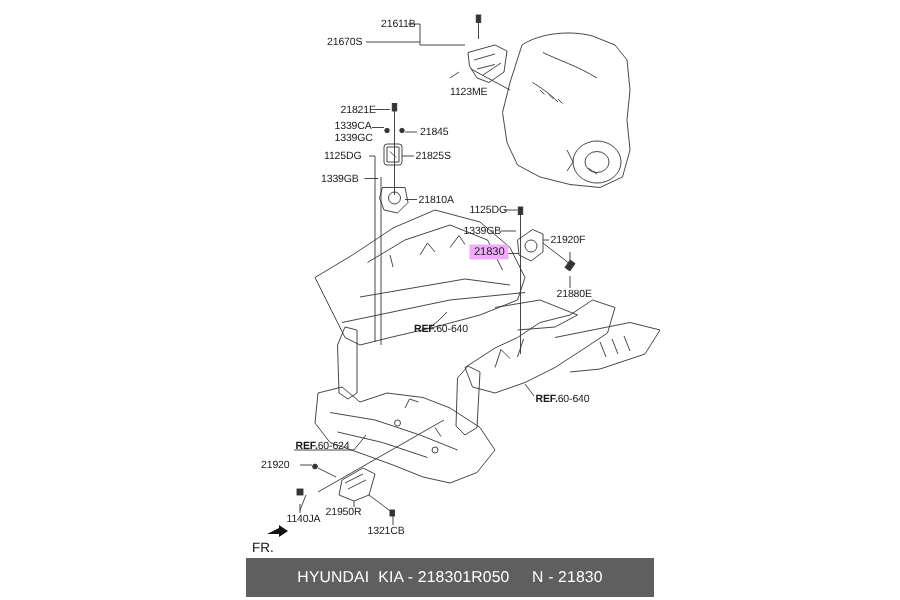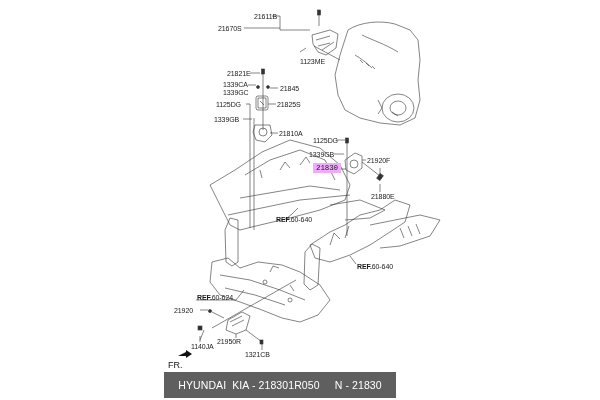--- a/index.html
+++ b/index.html
@@ -1,22 +1,22 @@
 <!DOCTYPE html>
 <html><head>
 <meta charset="utf-8">
 <style>
   html, body { margin: 0; padding: 0; background: #ffffff; }
   body { width: 600px; height: 400px; position: relative; overflow: hidden; font-family: "Liberation Sans", sans-serif; }
   #diagram { position: absolute; left: 0; top: 0; width: 600px; height: 400px; }
   .lbl { position: absolute; font-size: 7px; color: #1a1a1a; white-space: nowrap; line-height: 8px; letter-spacing: -0.1px; }
-  .lbl.hl { background: #f0abfc; color: #222; padding: 1px 3px; font-size: 7.5px; font-family: Liberation Mono, monospace; }
+  .lbl.hl { background: #f0abfc; color: #222; padding: 1px 3px; font-size: 7.5px; }
   .ref b { font-weight: bold; }
   .fr { position: absolute; left: 168px; top: 360px; font-size: 9px; font-weight: normal; color: #111; }
-  .footer { position: absolute; left: 164px; top: 372px; width: 232px; height: 26px; background: #5f5f5f; color: #ffffff; font-size: 10.5px; display: flex; align-items: center; justify-content: center; letter-spacing: 0.1px; }
+  .footer { position: absolute; left: 164px; top: 372px; width: 272px; height: 26px; background: #5f5f5f; color: #ffffff; font-size: 10.5px; display: flex; align-items: center; justify-content: center; letter-spacing: 0.1px; }
   .footer span { white-space: pre; }
 </style>
 </head>
 <body>
 
 <svg id="diagram" viewBox="0 0 600 400" xmlns="http://www.w3.org/2000/svg">
   <g fill="none" stroke="#333" stroke-width="0.6">
 
     <g>
       <path d="M348,30 C360,22 380,20 395,24 L410,30 L418,40 L420,60 L418,80 L420,100 L415,118 L400,125 L380,123 L360,118 L345,110 L338,95 L335,75 L340,55 Z"></path>

